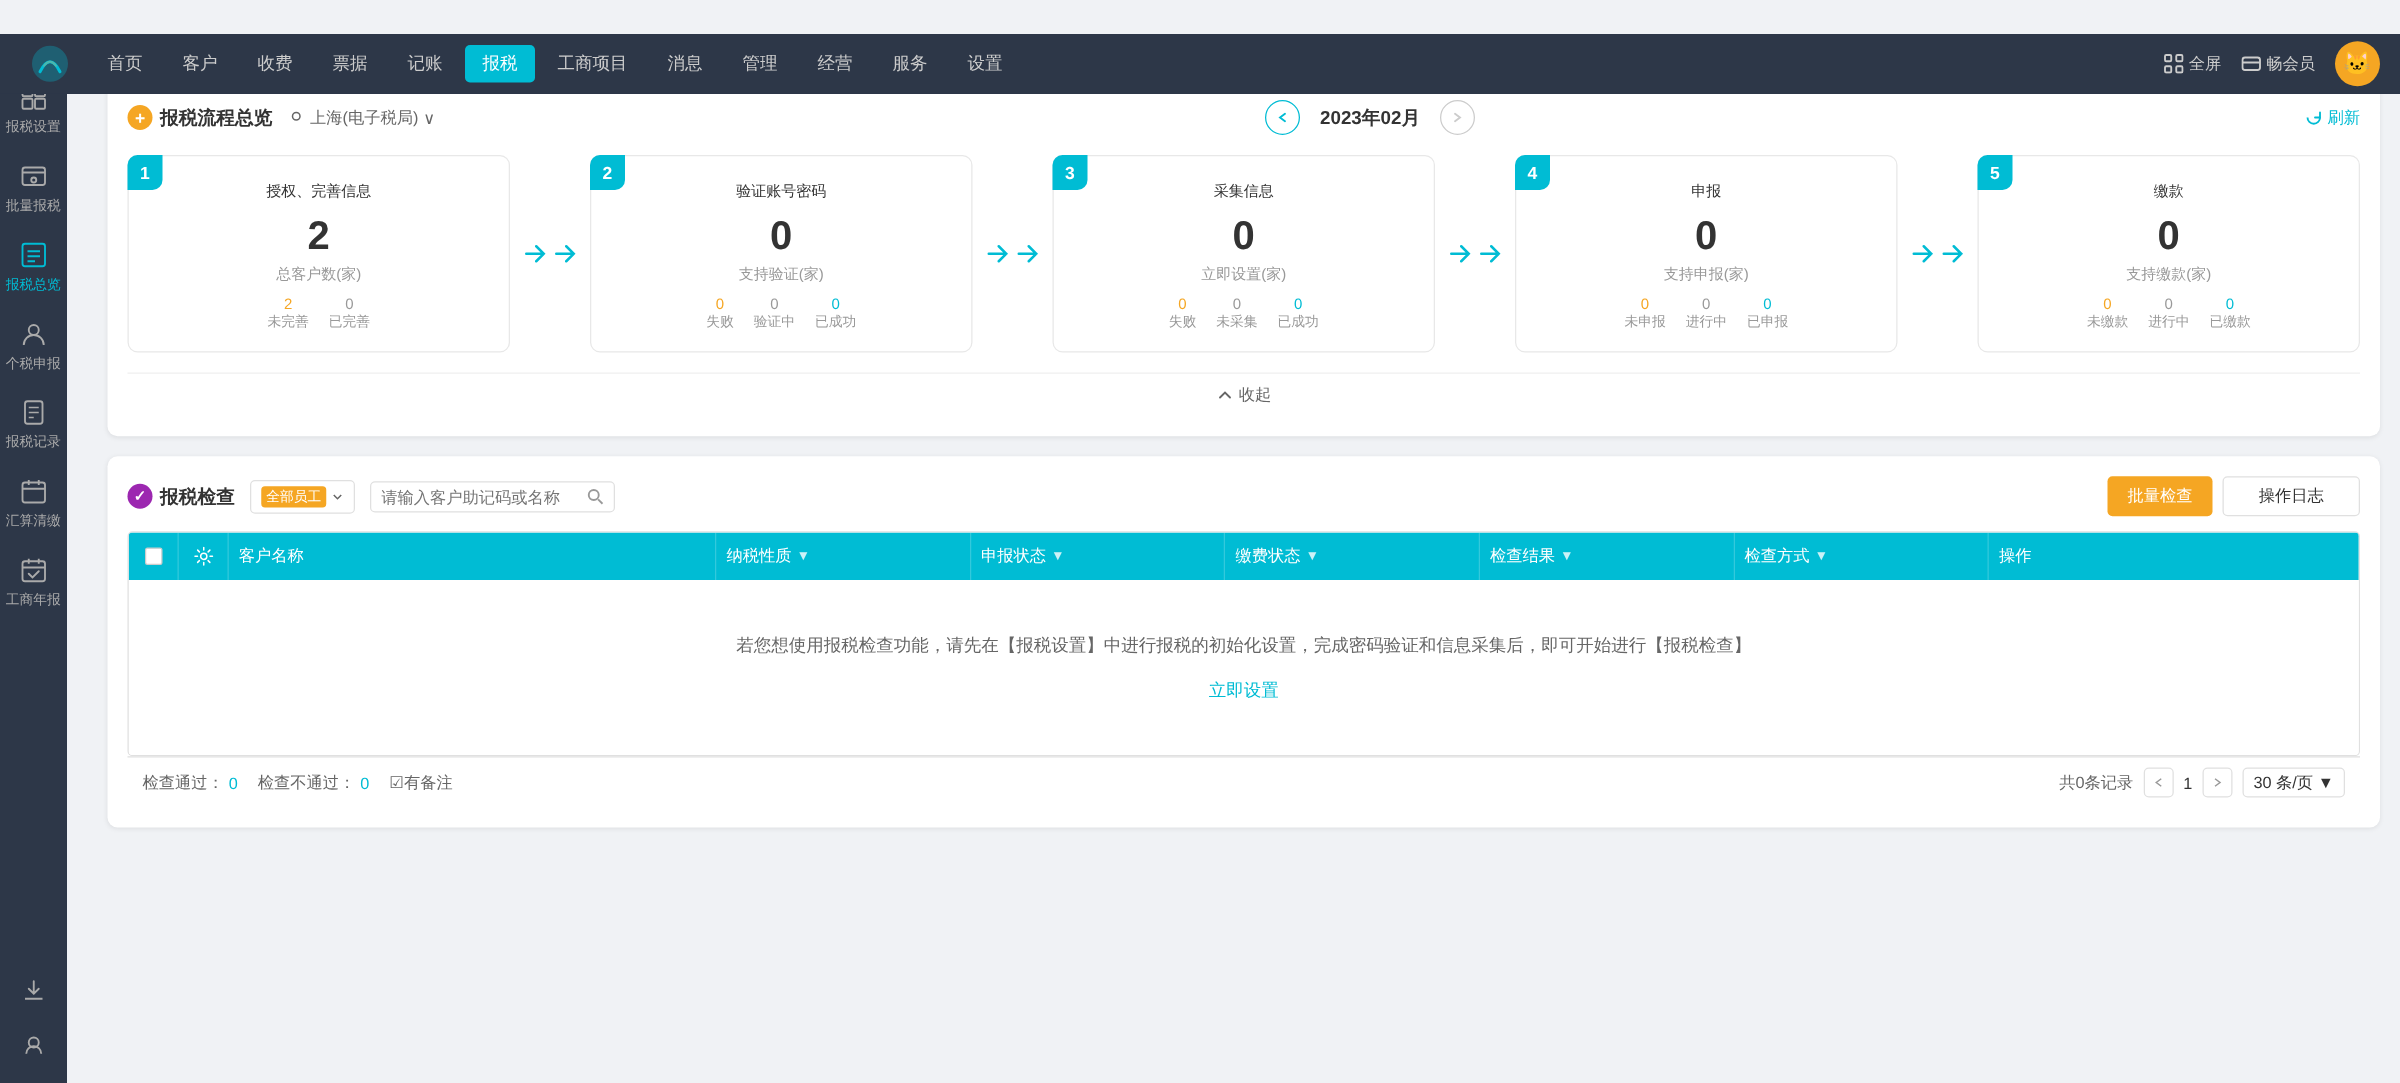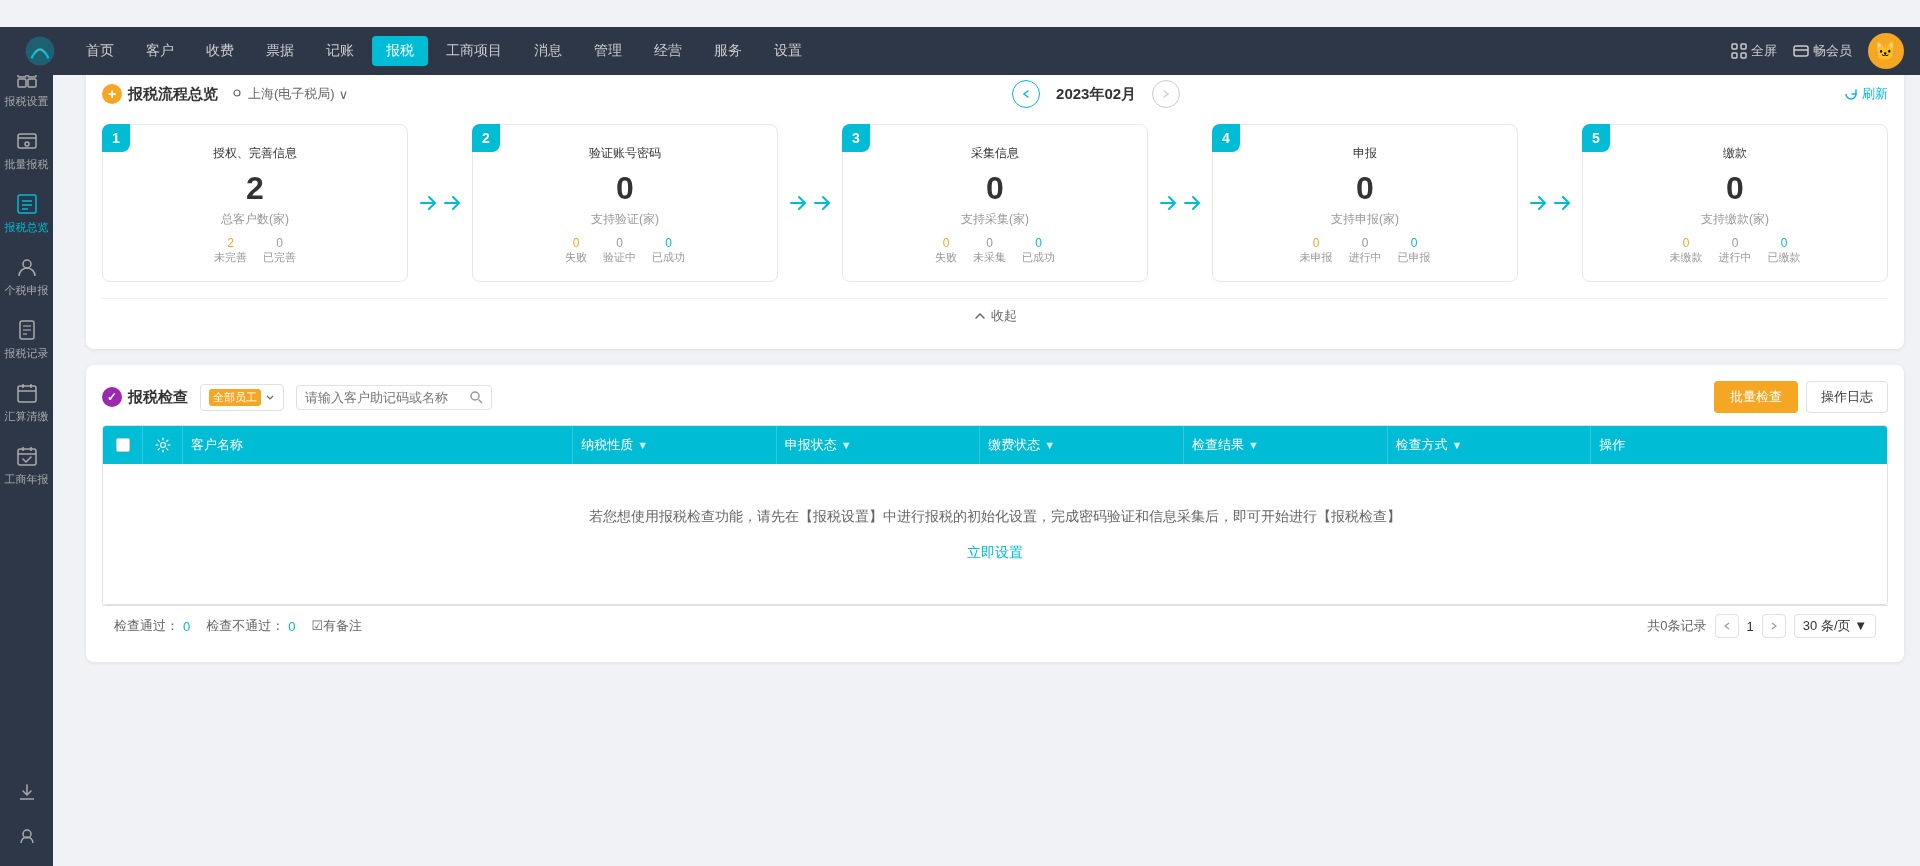--- a/index.html
+++ b/index.html
@@ -340,21 +340,21 @@
       border-radius: 4px;
       padding: 6px 16px;
       cursor: pointer;
       font-size: 13px;
     }
     .op-log-btn {
       background: #fff;
       color: #333;
       border: 1px solid #e0e0e0;
       border-radius: 4px;
-      padding: 6px 14px;
+      padding: 6px 28px;
       cursor: pointer;
       font-size: 13px;
     }
     .right-btns { margin-left: auto; display: flex; gap: 8px; }
 
     
     .table-wrap {
       border: 1px solid #e0e0e0;
       border-radius: 4px;
       overflow: hidden;
@@ -686,21 +686,21 @@
         </svg>
         <svg width="24" height="24" viewBox="0 0 24 24" fill="none">
           <path d="M5 12h14M13 6l6 6-6 6" stroke="#00bcd4" stroke-width="2" fill="none" stroke-linecap="round"></path>
         </svg>
       </div>
 
       <div class="step-card">
         <div class="step-number">3</div>
         <div class="step-title">采集信息</div>
         <div class="step-count">0</div>
-        <div class="step-subtitle">支持采集(家)</div>
+        <div class="step-subtitle">立即设置(家)</div>
         <div class="step-stats">
           <div>
             <span class="stat-orange">0</span>
             <br><span class="stat-label">失败</span>
           </div>
           <div>
             <span class="stat-gray">0</span>
             <br><span class="stat-label">未采集</span>
           </div>
           <div>

